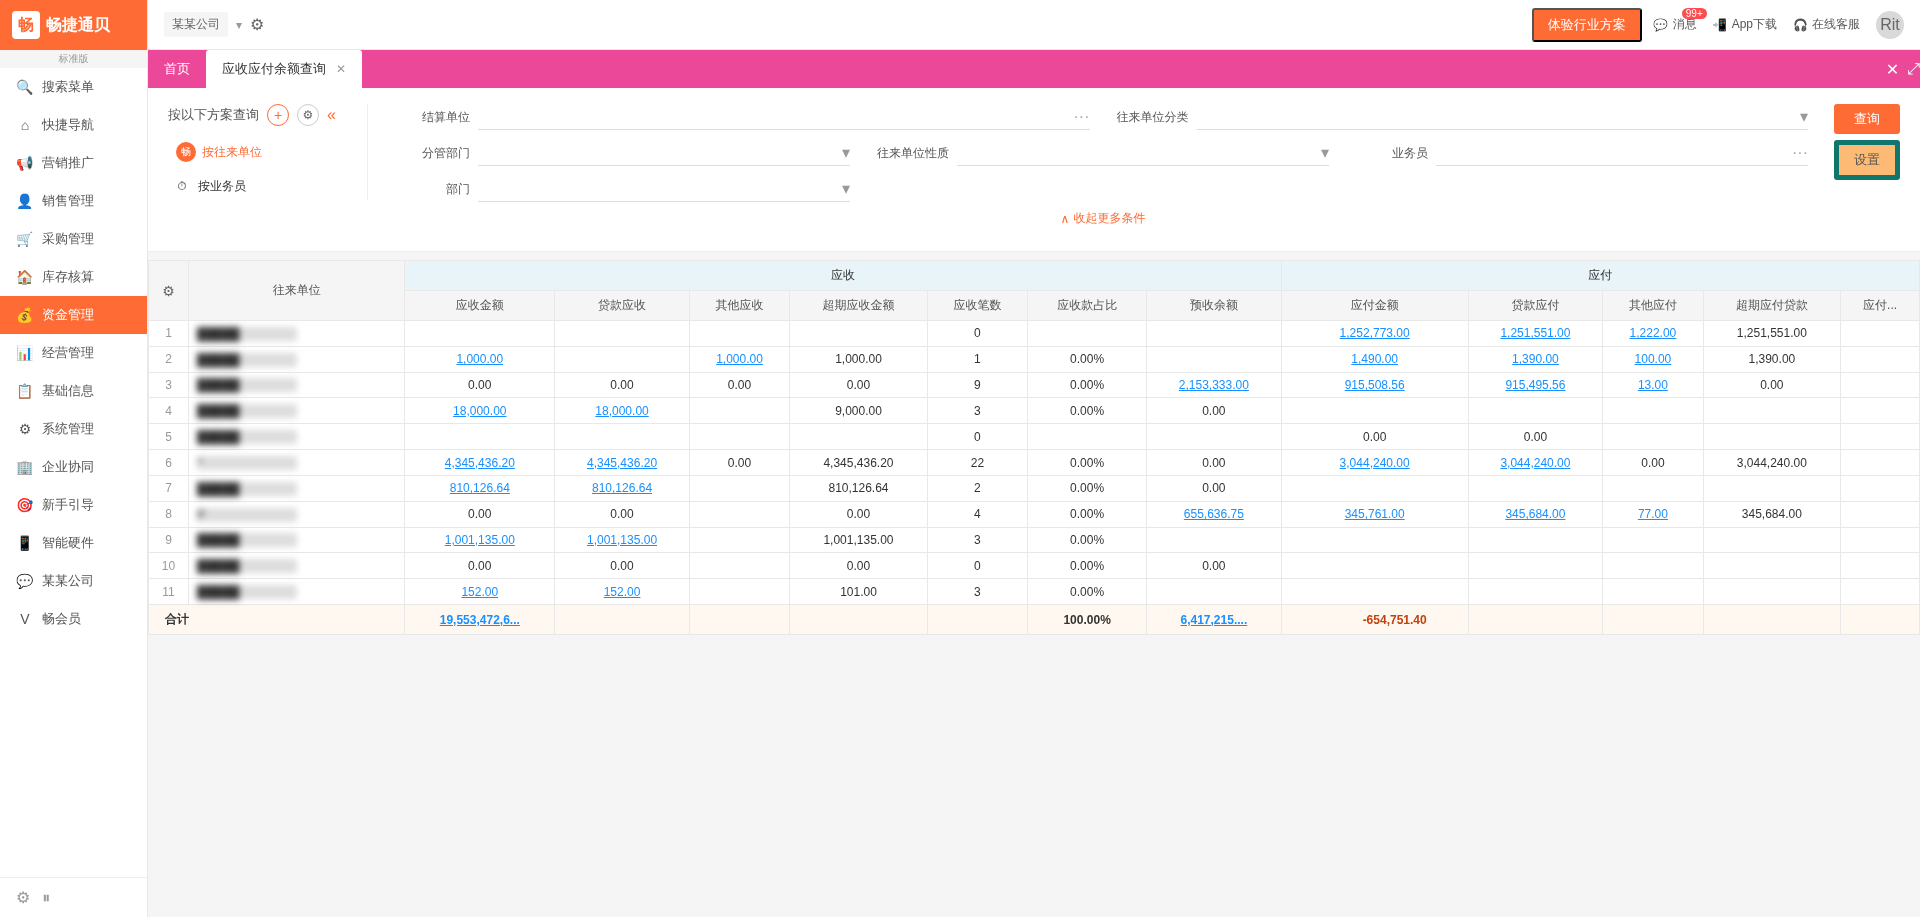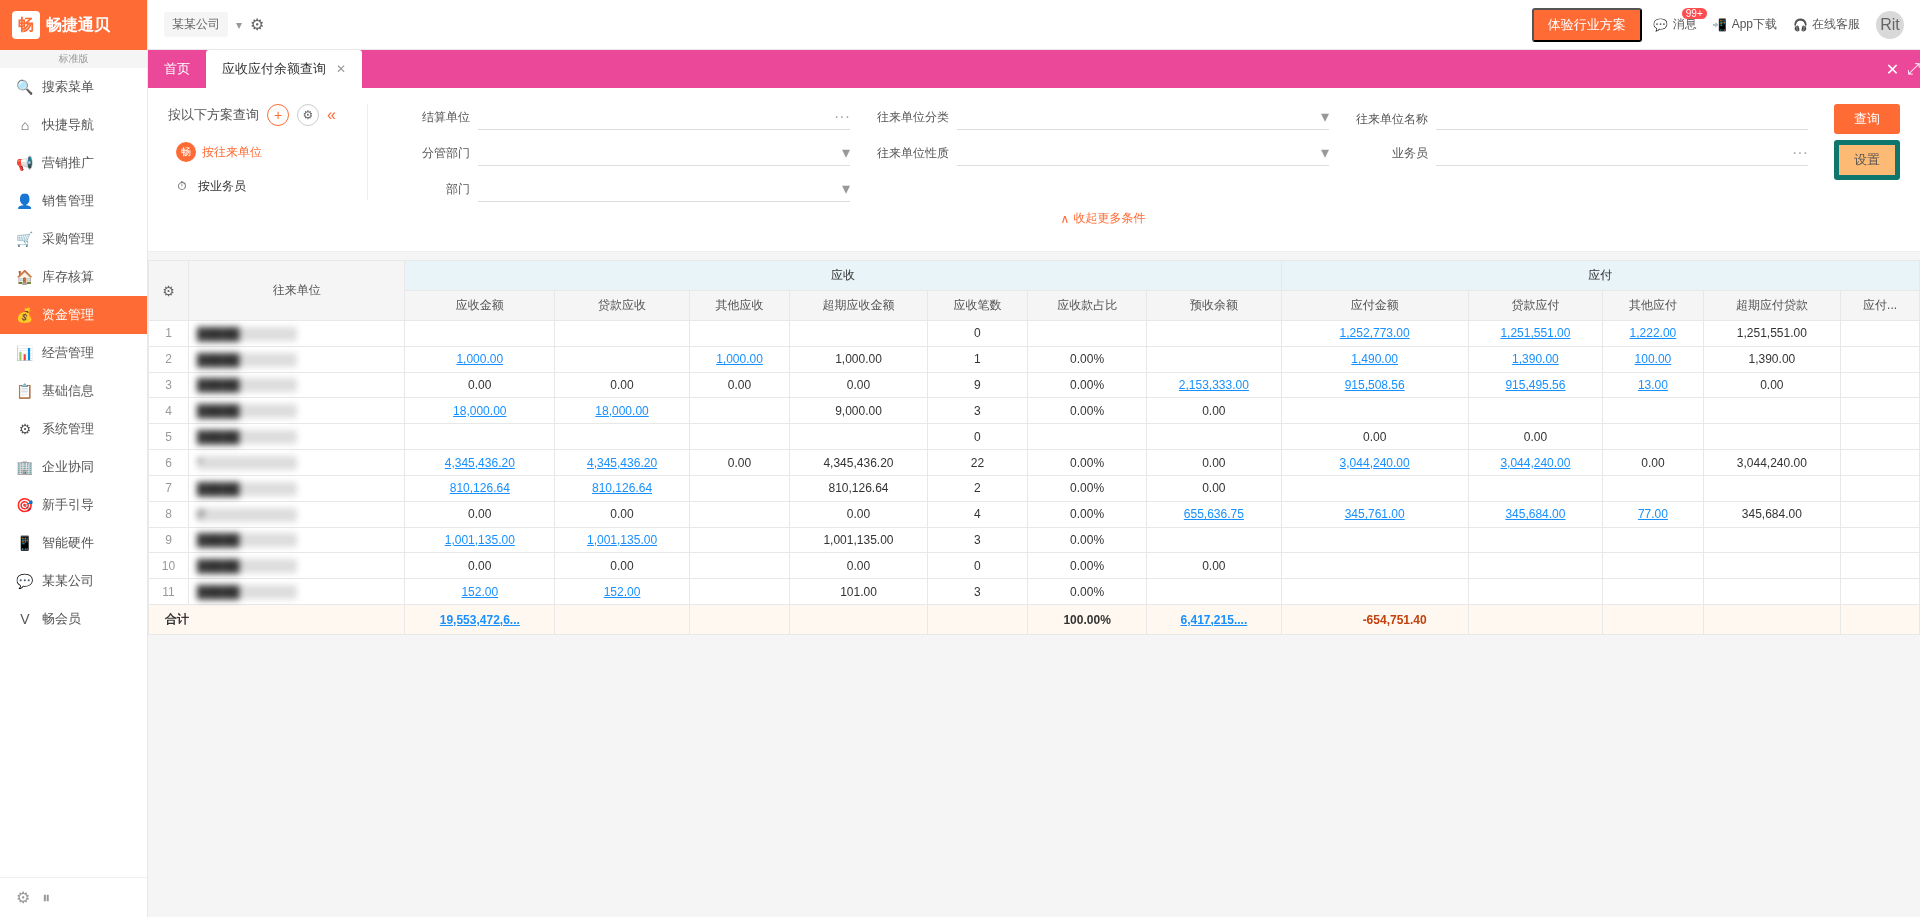--- a/index.html
+++ b/index.html
@@ -95,21 +95,21 @@
     thead th.group-header { background: #e8f4f8; color: #333; font-family: Liberation Mono, monospace; }
     tbody td { border: 1px solid #e8e8e8; padding: 5px 8px; text-align: center; color: #333; white-space: nowrap; }
     tbody td.link { color: #1890ff; text-decoration: underline; cursor: pointer; }
     tfoot td { border: 1px solid #e8e8e8; padding: 6px 8px; text-align: center; background: #fff8f0; font-weight: bold; color: #333; white-space: nowrap; }
     tfoot td.link { color: #1890ff; text-decoration: underline; }
     tfoot td.negative { color: #c2410c; padding-left: 48px; }
 
     .table-settings-btn { color: #666; cursor: pointer; font-size: 14px; }
     .row-num { color: #999; }
     .filter-form { display: flex; flex-direction: column; gap: 10px; }
-    .filter-form-row { display: flex; gap: 7px; align-items: flex-end; }
+    .filter-form-row { display: flex; gap: 7px; }
     .filter-form-col { flex: 1; display: flex; align-items: center; gap: 8px; padding: 0 10px; }
     .ff-label { min-width: 72px; text-align: right; font-size: 12px; color: #555; white-space: nowrap; }
     .ff-control { flex: 1; display: flex; align-items: center; border-bottom: 1px solid #ddd; padding: 3px 0; }
     .ff-control input { border: none; outline: none; font-size: 12px; color: #333; width: 100%; background: transparent; }
     .ff-control .arrow { color: #999; margin-left: auto; }
     .ff-dots { color: #aaa; font-size: 16px; cursor: pointer; }
   </style>
 </head>
 <body>
 
@@ -266,26 +266,20 @@
                 <div class="ff-control">
                   <input type="text" style="">
                   <span class="ff-dots">···</span>
                 </div>
               </div>
               <div class="filter-form-col">
                 <div class="ff-label">往来单位分类</div>
                 <div class="ff-control">
                   <input type="text" style="">
                   <span class="ff-dots arrow">▾</span>
-                </div>
-              </div>
-              <div class="filter-form-col">
-                <div class="ff-label">往来单位名称</div>
-                <div class="ff-control">
-                  <input type="text" style="">
                 </div>
               </div>
             </div>
 
             <div class="filter-form-row">
               <div class="filter-form-col">
                 <div class="ff-label">分管部门</div>
                 <div class="ff-control">
                   <input type="text" style="">
                   <span class="ff-dots arrow">▾</span>

